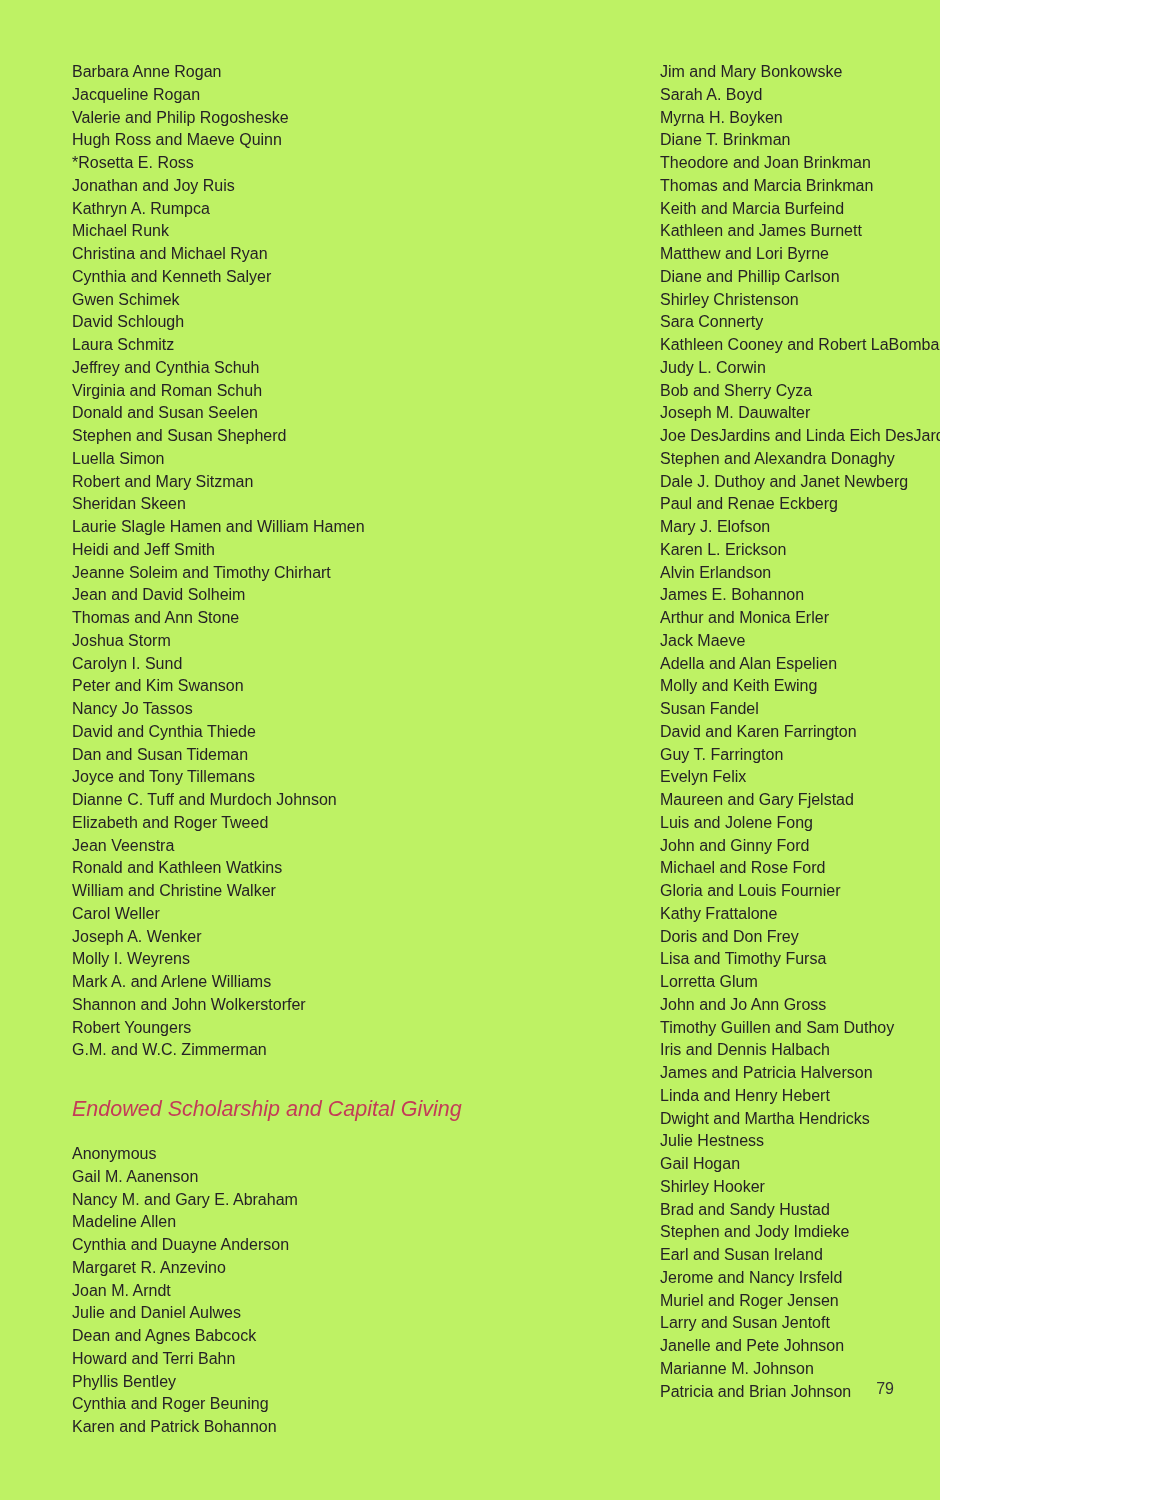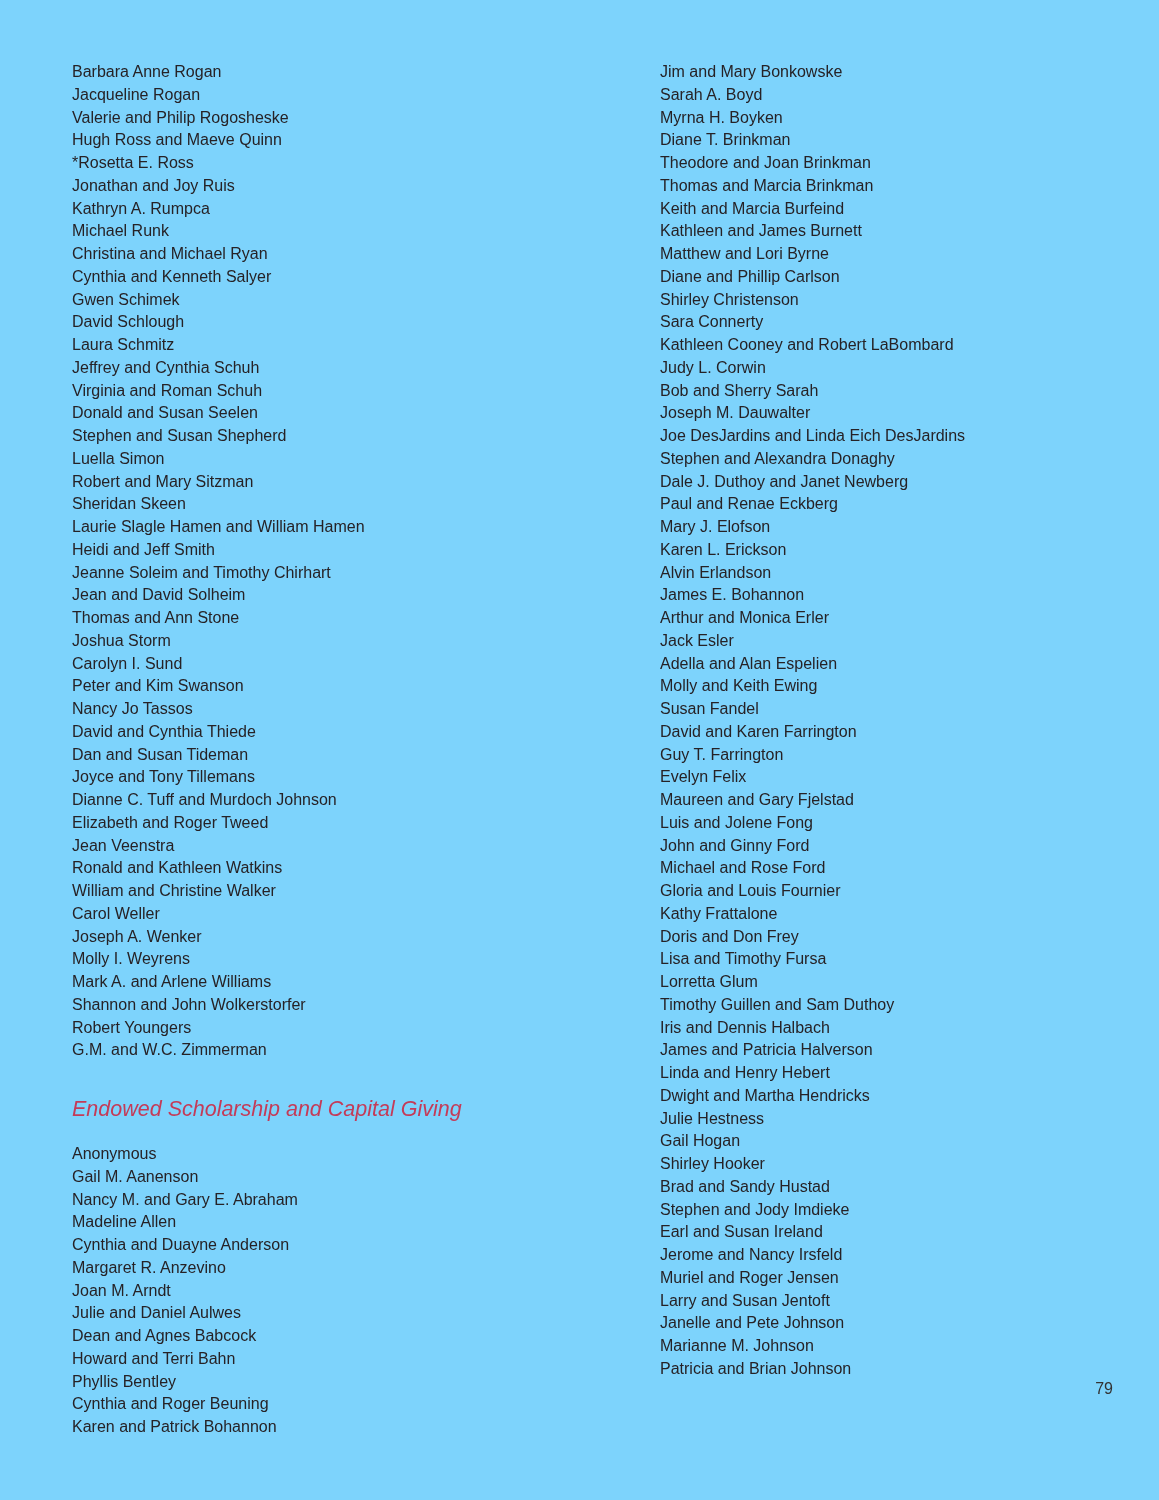--- a/index.html
+++ b/index.html
@@ -2,23 +2,23 @@
 <html><head>
 <meta charset="utf-8">
 <style>
   html, body {
     margin: 0;
     padding: 0;
     background: #ffffff;
   }
   .page {
     position: relative;
-    width: 1159px;
+    width: 940px;
     height: 1500px;
-    background: #7dd3fc;
+    background: #bef264;
     overflow: hidden;
     font-family: "Liberation Sans", sans-serif;
   }
   .column {
     position: absolute;
     top: 61px;
   }
   .column-left  { left: 72px;  width: 520px; }
   .column-right { left: 640px; width: 480px; margin-left: 20px; }
   .name-line {
@@ -125,47 +125,48 @@
         <div class="name-line">Theodore and Joan Brinkman</div>
         <div class="name-line">Thomas and Marcia Brinkman</div>
         <div class="name-line">Keith and Marcia Burfeind</div>
         <div class="name-line">Kathleen and James Burnett</div>
         <div class="name-line">Matthew and Lori Byrne</div>
         <div class="name-line">Diane and Phillip Carlson</div>
         <div class="name-line">Shirley Christenson</div>
         <div class="name-line">Sara Connerty</div>
         <div class="name-line">Kathleen Cooney and Robert LaBombard</div>
         <div class="name-line">Judy L. Corwin</div>
-        <div class="name-line">Bob and Sherry Sarah</div>
+        <div class="name-line">Bob and Sherry Cyza</div>
         <div class="name-line">Joseph M. Dauwalter</div>
         <div class="name-line">Joe DesJardins and Linda Eich DesJardins</div>
         <div class="name-line">Stephen and Alexandra Donaghy</div>
         <div class="name-line">Dale J. Duthoy and Janet Newberg</div>
         <div class="name-line">Paul and Renae Eckberg</div>
         <div class="name-line">Mary J. Elofson</div>
         <div class="name-line">Karen L. Erickson</div>
         <div class="name-line">Alvin Erlandson</div>
         <div class="name-line">James E. Bohannon</div>
         <div class="name-line">Arthur and Monica Erler</div>
-        <div class="name-line">Jack Esler</div>
+        <div class="name-line">Jack Maeve</div>
         <div class="name-line">Adella and Alan Espelien</div>
         <div class="name-line">Molly and Keith Ewing</div>
         <div class="name-line">Susan Fandel</div>
         <div class="name-line">David and Karen Farrington</div>
         <div class="name-line">Guy T. Farrington</div>
         <div class="name-line">Evelyn Felix</div>
         <div class="name-line">Maureen and Gary Fjelstad</div>
         <div class="name-line">Luis and Jolene Fong</div>
         <div class="name-line">John and Ginny Ford</div>
         <div class="name-line">Michael and Rose Ford</div>
         <div class="name-line">Gloria and Louis Fournier</div>
         <div class="name-line">Kathy Frattalone</div>
         <div class="name-line">Doris and Don Frey</div>
         <div class="name-line">Lisa and Timothy Fursa</div>
         <div class="name-line">Lorretta Glum</div>
+        <div class="name-line">John and Jo Ann Gross</div>
         <div class="name-line">Timothy Guillen and Sam Duthoy</div>
         <div class="name-line">Iris and Dennis Halbach</div>
         <div class="name-line">James and Patricia Halverson</div>
         <div class="name-line">Linda and Henry Hebert</div>
         <div class="name-line">Dwight and Martha Hendricks</div>
         <div class="name-line">Julie Hestness</div>
         <div class="name-line">Gail Hogan</div>
         <div class="name-line">Shirley Hooker</div>
         <div class="name-line">Brad and Sandy Hustad</div>
         <div class="name-line">Stephen and Jody Imdieke</div>

